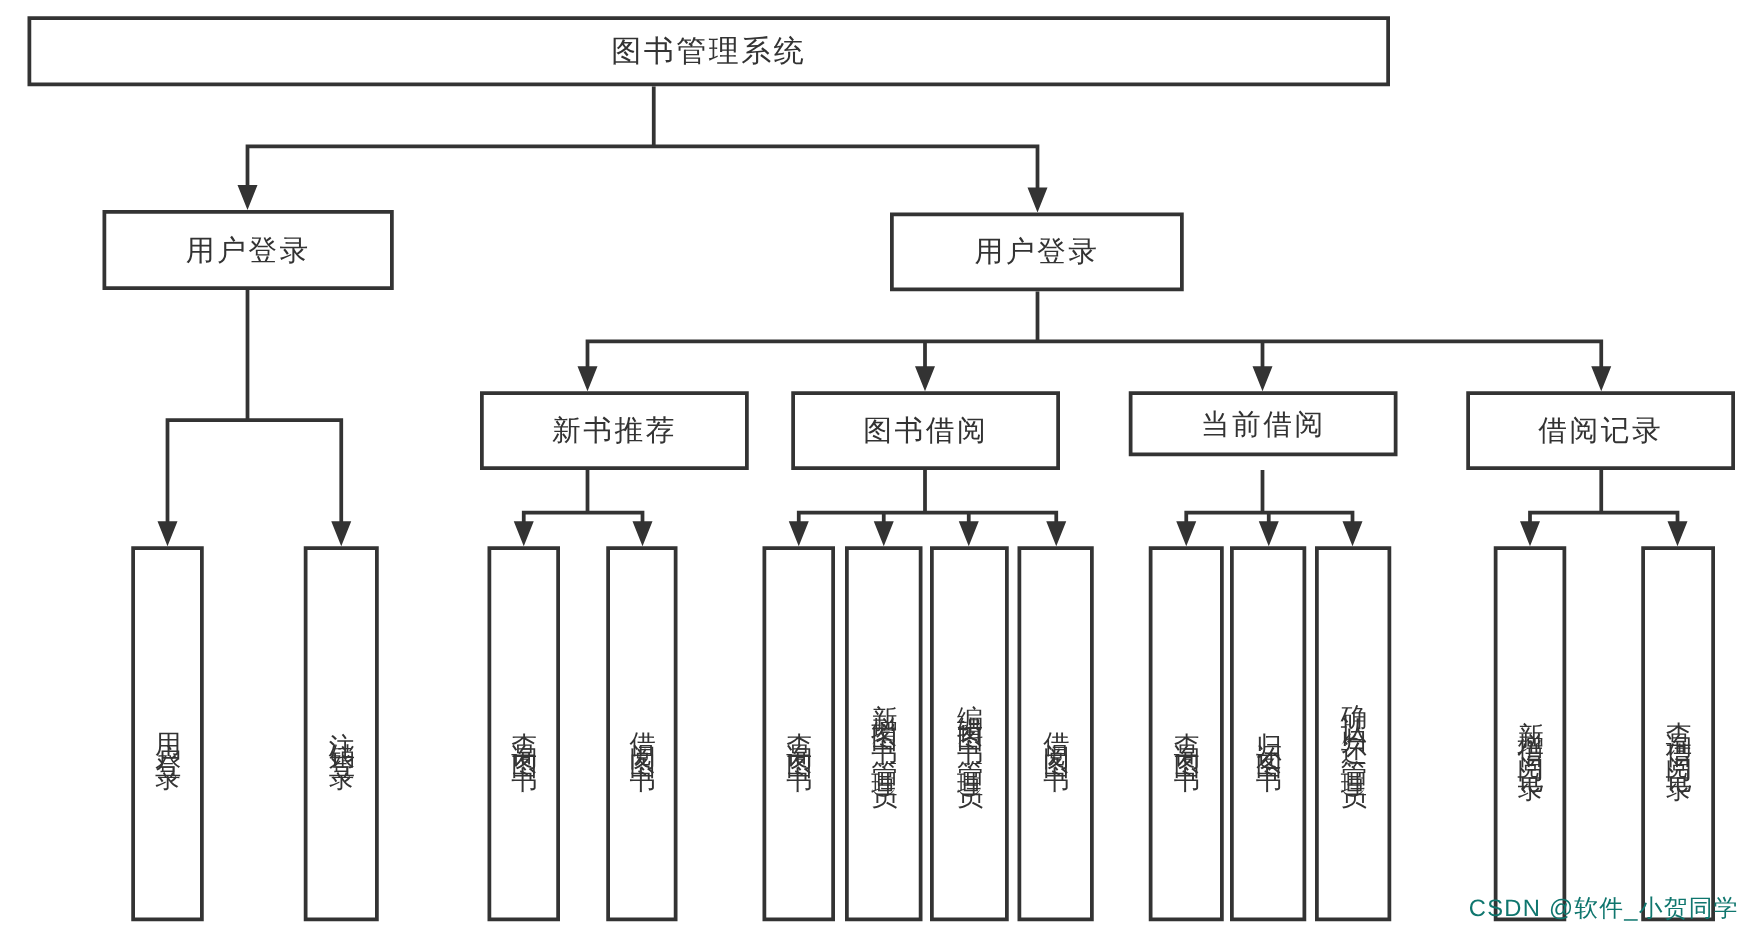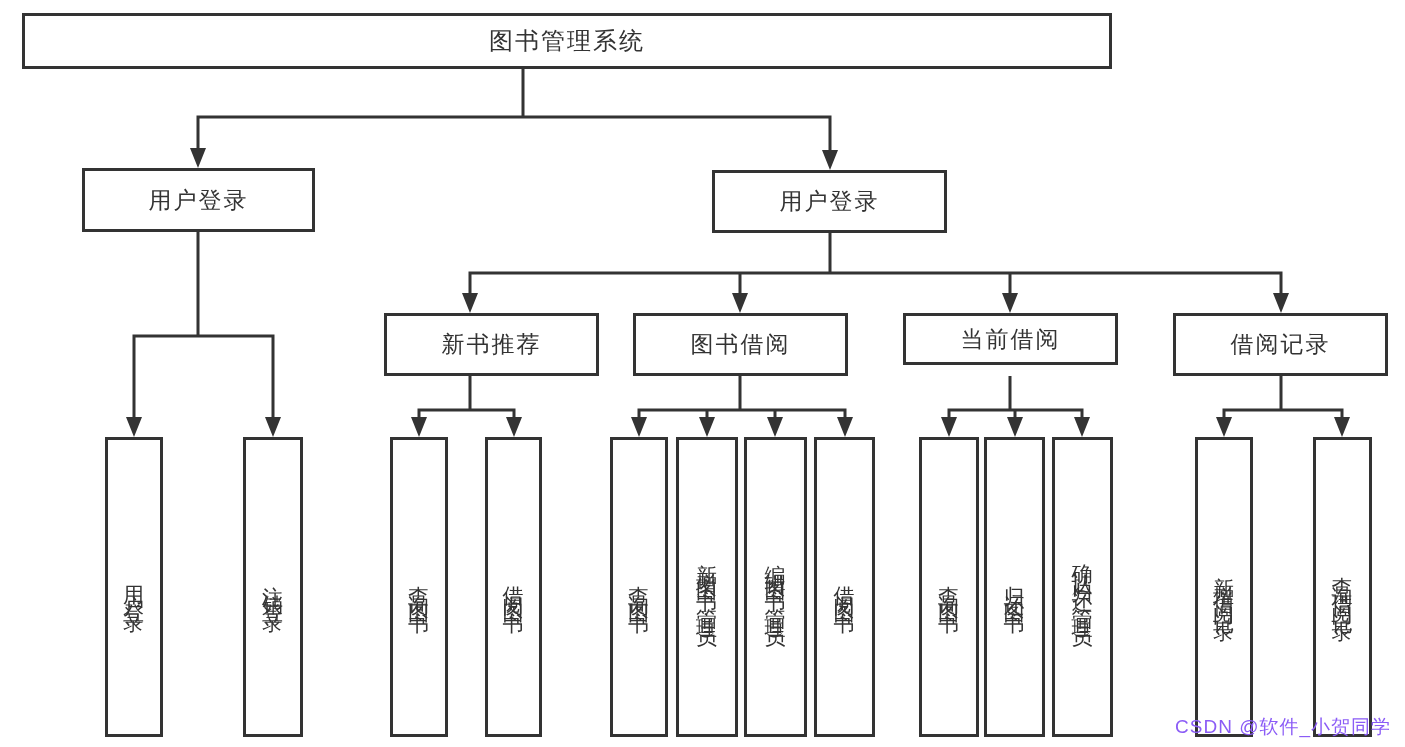--- a/index.html
+++ b/index.html
@@ -69,21 +69,21 @@
   .l9  { left: 919px;  width: 60px; }
   .l10 { left: 984px;  width: 61px; }
   .l11 { left: 1052px; width: 61px; }
   .l12 { left: 1195px; width: 58px; }
   .l13 { left: 1313px; width: 59px; }
   .watermark {
     position: absolute;
     top: 714px;
     right: 14px;
     font-size: 19px;
-    color: #8b5cf6;
+    color: #0f766e;
     letter-spacing: 1px;
     white-space: nowrap;
     z-index: 5;
   }
 </style>
 </head>
 <body>
 
 <div class="canvas">
 

